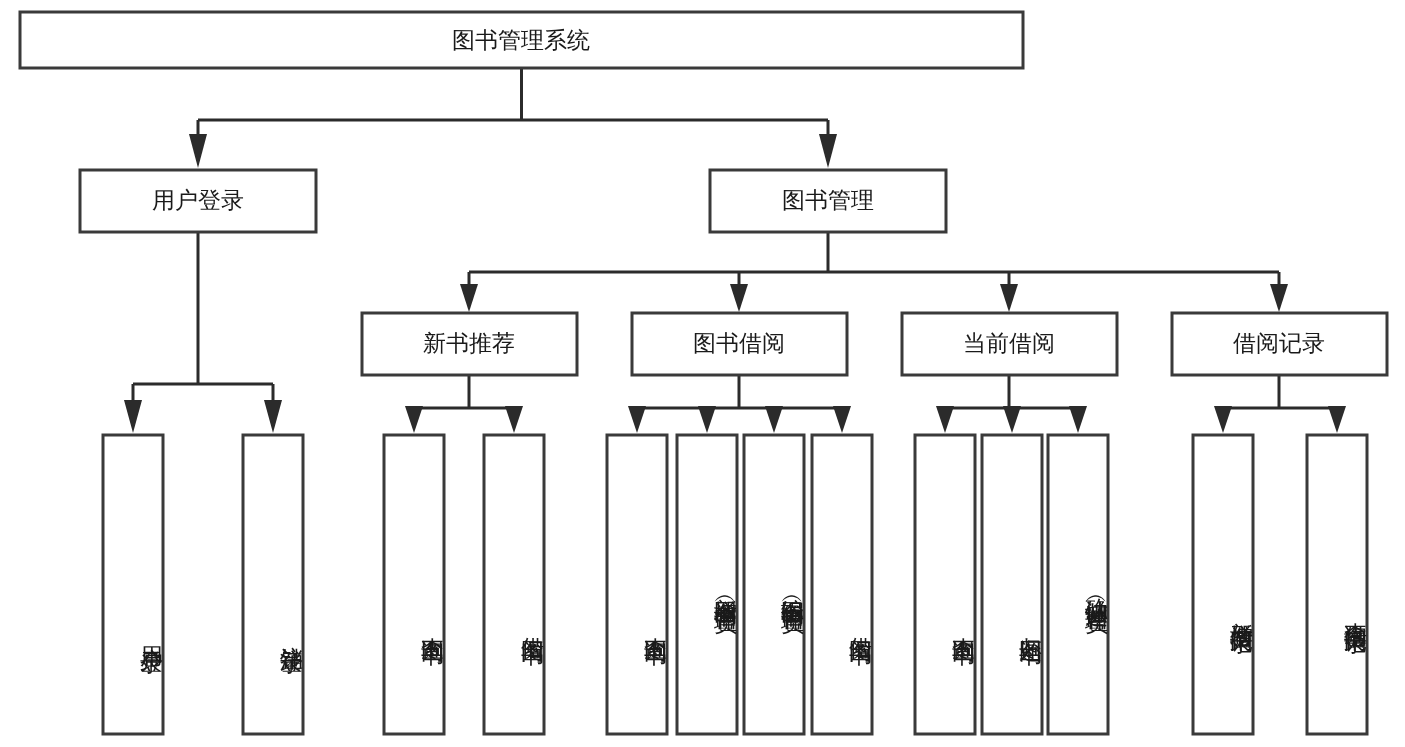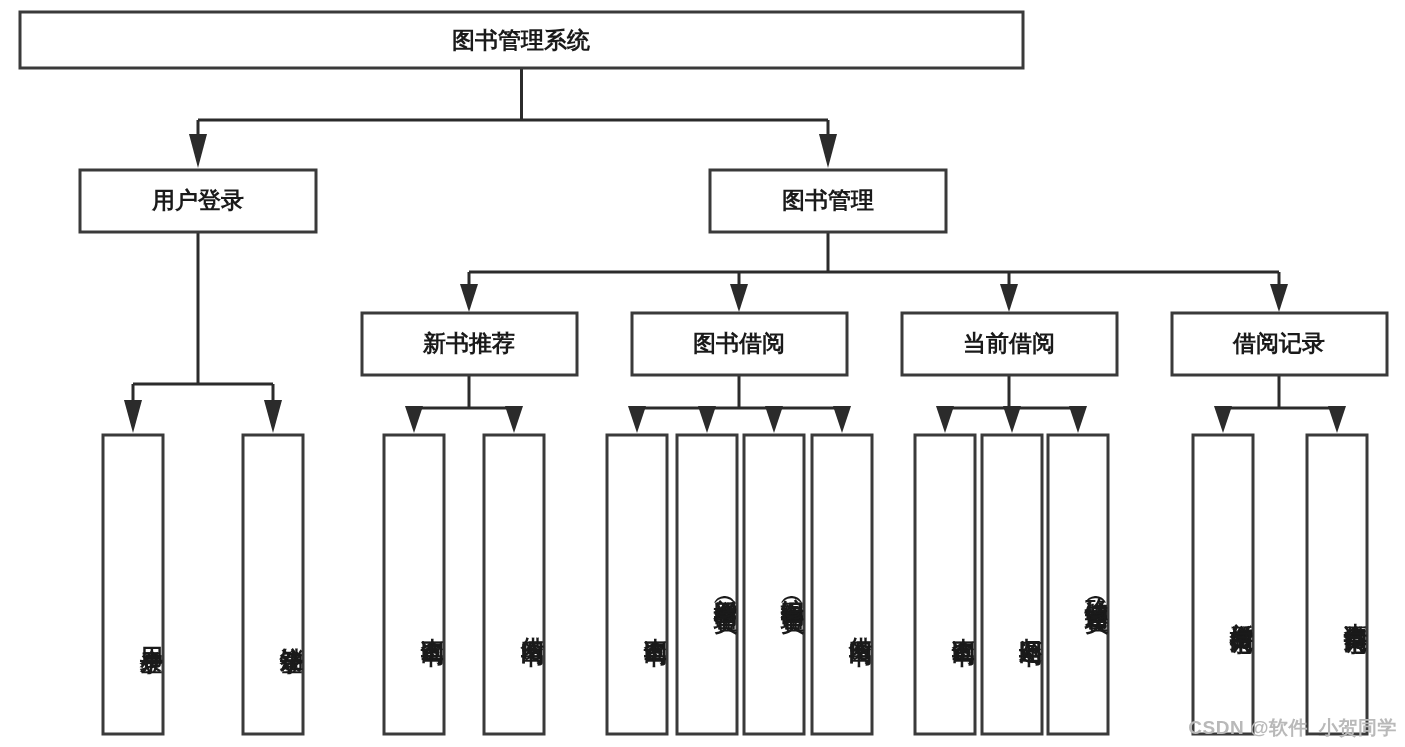--- a/index.html
+++ b/index.html
@@ -11,21 +11,20 @@
     width: 1405px;
     height: 747px;
     font-family: "Liberation Sans", "DejaVu Sans", sans-serif;
     overflow: hidden;
   }
   #diagram-root {
     position: relative;
     width: 1405px;
     height: 747px;
     background: #ffffff;
-    font-weight: bold;
   }
   svg.diagram-canvas {
     position: absolute;
     top: 0;
     left: 0;
     width: 1405px;
     height: 747px;
     display: block;
   }
   .node-box {
@@ -202,14 +201,13 @@
   <div class="node-label-v" style="left:744px; top:443px; width:60px; height:291px;">编辑图书（管理员）</div>
   <div class="node-label-v" style="left:812px; top:512px; width:60px; height:222px;">借阅图书</div>
 
   <div class="node-label-v" style="left:915px; top:512px; width:60px; height:222px;">查询图书</div>
   <div class="node-label-v" style="left:982px; top:512px; width:60px; height:222px;">归还图书</div>
   <div class="node-label-v" style="left:1048px; top:443px; width:60px; height:291px;">确认归还（管理员）</div>
 
   <div class="node-label-v" style="left:1193px; top:485px; width:60px; height:249px;">新增借阅记录</div>
   <div class="node-label-v" style="left:1307px; top:485px; width:60px; height:249px;">查询借阅记录</div>
 
-  <div class="watermark">CSDN @软件_小贺同学</div>
 </div>
 
 </body></html>

